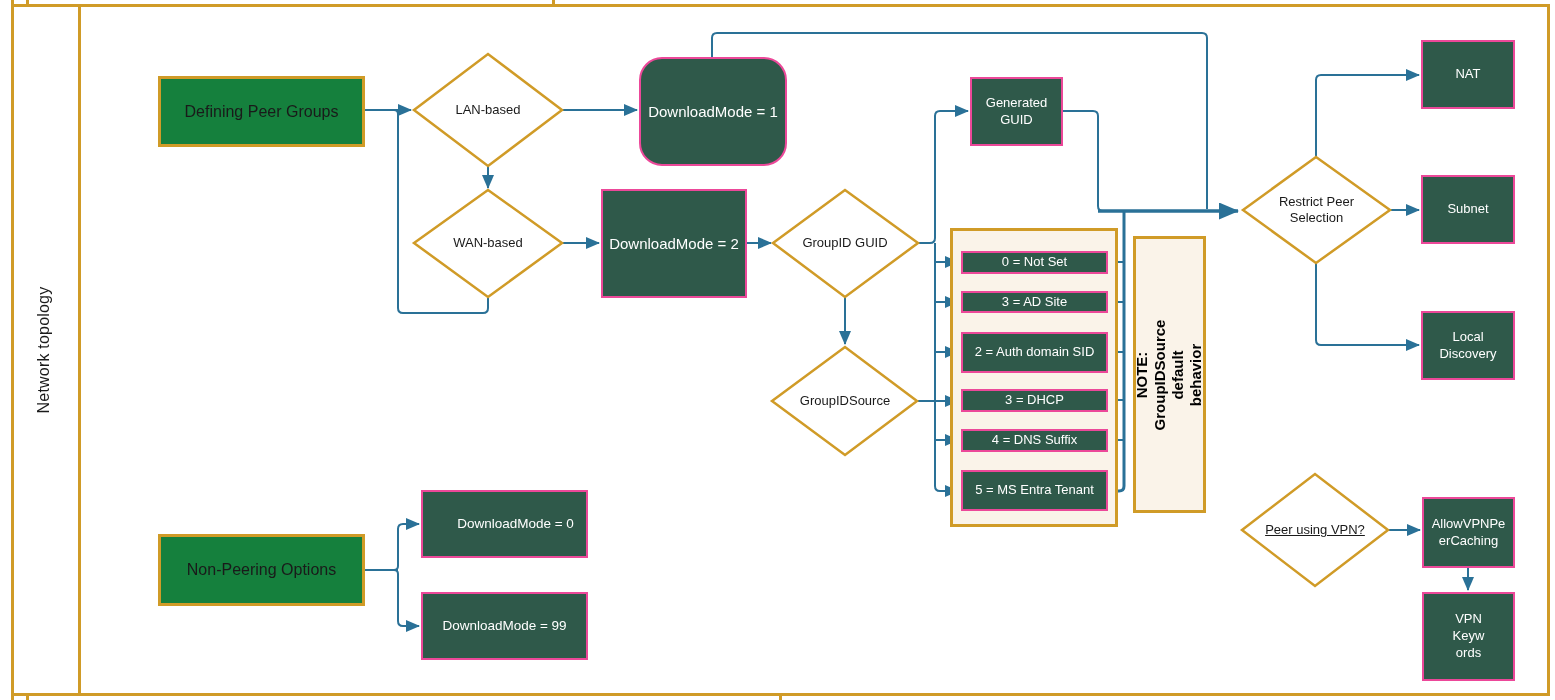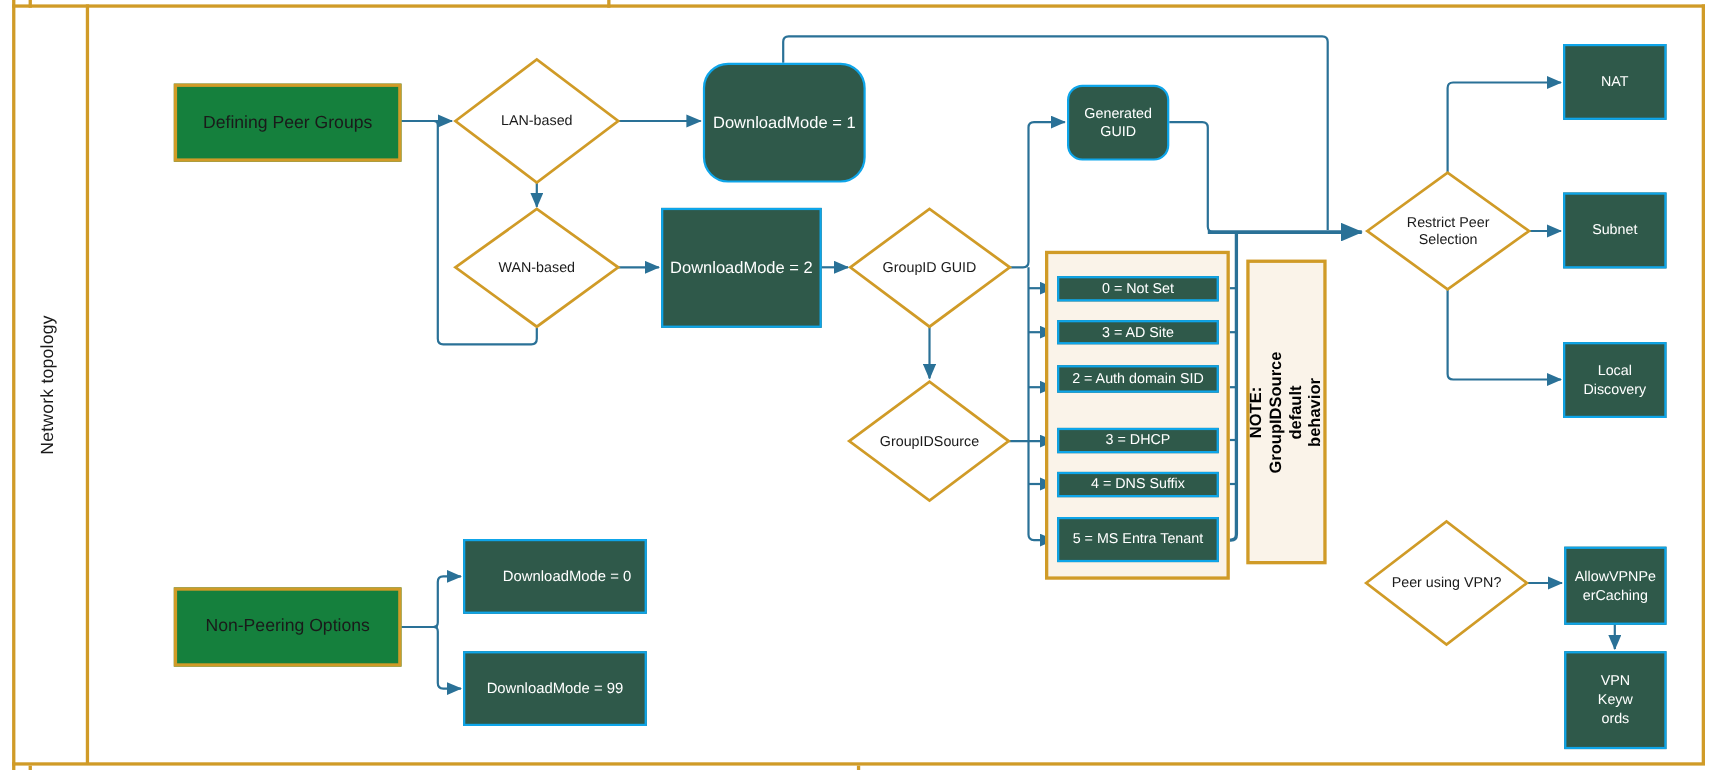--- a/index.html
+++ b/index.html
@@ -17,21 +17,21 @@
   .lane-label span{
     transform:rotate(-90deg);white-space:nowrap;font-size:16px;color:#1a1a1a;letter-spacing:.2px;
   }
   
   .wbox{
     background:#15803d;border:3px solid #D09B27;display:flex;align-items:center;justify-content:center;
     font-size:16px;color:#1a1a1a;text-align:center;
   }
   
   .gbox{
-    background:#2F594A;border:2px solid #0ea5e9;color:#fff;display:flex;align-items:center;justify-content:center;
+    background:#2F594A;border:2px solid #ec4899;color:#fff;display:flex;align-items:center;justify-content:center;
     text-align:center;font-size:13px;line-height:1.3;padding:2px;
   }
   .gbox.big{font-size:15px;}
   .gbox.mid{font-size:13.5px;}
   .breakall{word-break:break-all;}
   
   .dlabel{
     display:flex;align-items:center;justify-content:center;text-align:center;
     font-size:13px;color:#1a1a1a;line-height:1.25;
   }
@@ -136,40 +136,40 @@
       <polygon points="1243,210 1316,157 1390,210 1316,263"></polygon>
       <polygon points="1242,530 1315,474 1388,530 1315,586"></polygon>
     </g>
   </svg>
 
   <div class="abs dlabel z2" style="left:418px;top:98px;width:140px;height:24px;">LAN-based</div>
   <div class="abs dlabel z2" style="left:418px;top:231px;width:140px;height:24px;">WAN-based</div>
   <div class="abs dlabel z2" style="left:775px;top:231px;width:140px;height:24px;">GroupID GUID</div>
   <div class="abs dlabel z2" style="left:775px;top:389px;width:140px;height:24px;">GroupIDSource</div>
   <div class="abs dlabel z2" style="left:1261px;top:182px;width:111px;height:56px;">Restrict Peer Selection</div>
-  <div class="abs dlabel z2" style="left:1245px;top:518px;width:140px;height:24px;">Peer using VPN?</div>
+  <div class="abs dlabel z2" style="left:1245px;top:518px;width:140px;height:24px;text-decoration:underline;">Peer using VPN?</div>
 
   <div class="abs wbox z2" style="left:158px;top:76px;width:207px;height:71px;">Defining Peer Groups</div>
   <div class="abs wbox z2" style="left:158px;top:534px;width:207px;height:72px;">Non-Peering Options</div>
 
   <div class="abs gbox big z2" style="left:639px;top:57px;width:148px;height:109px;border-radius:23px;">DownloadMode = 1</div>
   <div class="abs gbox big z2" style="left:601px;top:189px;width:146px;height:109px;">DownloadMode = 2</div>
-  <div class="abs gbox z2" style="left:970px;top:77px;width:93px;height:69px;border-radius:14px;">Generated GUID</div>
+  <div class="abs gbox z2" style="left:970px;top:77px;width:93px;height:69px;">Generated GUID</div>
   <div class="abs gbox z2" style="left:1421px;top:40px;width:94px;height:69px;">NAT</div>
   <div class="abs gbox z2" style="left:1421px;top:175px;width:94px;height:69px;">Subnet</div>
   <div class="abs gbox z2" style="left:1421px;top:311px;width:94px;height:69px;padding:4px 10px;">Local Discovery</div>
   <div class="abs gbox breakall z2" style="left:1422px;top:497px;width:93px;height:71px;padding:4px 5px;">AllowVPNPeerCaching</div>
   <div class="abs gbox breakall z2" style="left:1422px;top:592px;width:93px;height:89px;padding:4px 28px;">VPNKeywords</div>
   <div class="abs gbox mid z2" style="left:421px;top:490px;width:167px;height:68px;padding-left:24px;">DownloadMode = 0</div>
   <div class="abs gbox mid z2" style="left:421px;top:592px;width:167px;height:68px;">DownloadMode = 99</div>
 
   <div class="abs group z1" style="left:950px;top:228px;width:168px;height:299px;"></div>
   <div class="abs gbox z2" style="left:961px;top:251px;width:147px;height:23px;">0 = Not Set</div>
   <div class="abs gbox z2" style="left:961px;top:291px;width:147px;height:22px;">3 = AD Site</div>
-  <div class="abs gbox z2" style="left:961px;top:332px;width:147px;height:25px;text-align:right;">2 = Auth domain SID</div>
+  <div class="abs gbox z2" style="left:961px;top:332px;width:147px;height:41px;text-align:right;">2 = Auth domain SID</div>
   <div class="abs gbox z2" style="left:961px;top:389px;width:147px;height:23px;">3 = DHCP</div>
   <div class="abs gbox z2" style="left:961px;top:429px;width:147px;height:23px;">4 = DNS Suffix</div>
   <div class="abs gbox z2" style="left:961px;top:470px;width:147px;height:41px;">5 = MS Entra Tenant</div>
 
   <div class="abs note z2" style="left:1133px;top:236px;width:73px;height:277px;">
     <span>NOTE: GroupIDSource default behavior</span>
   </div>
 
 </div>
 

